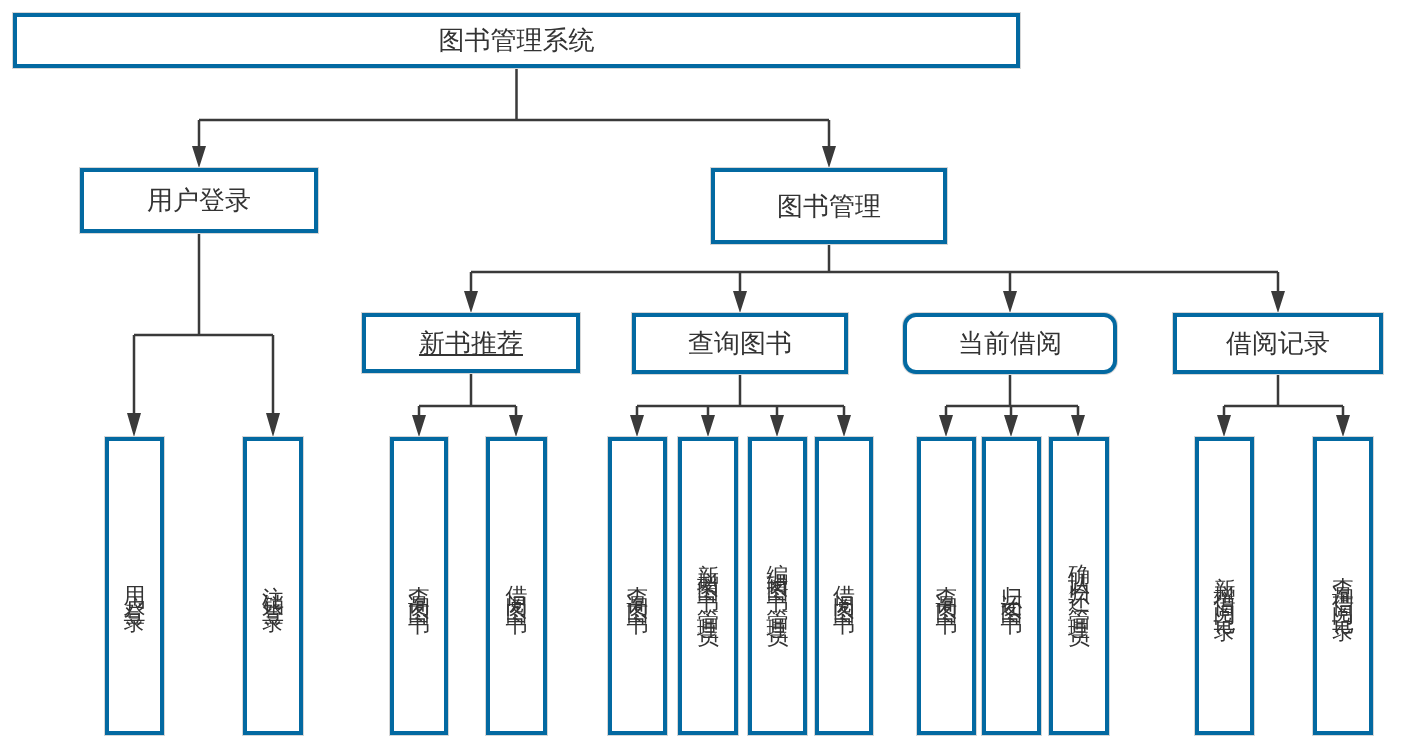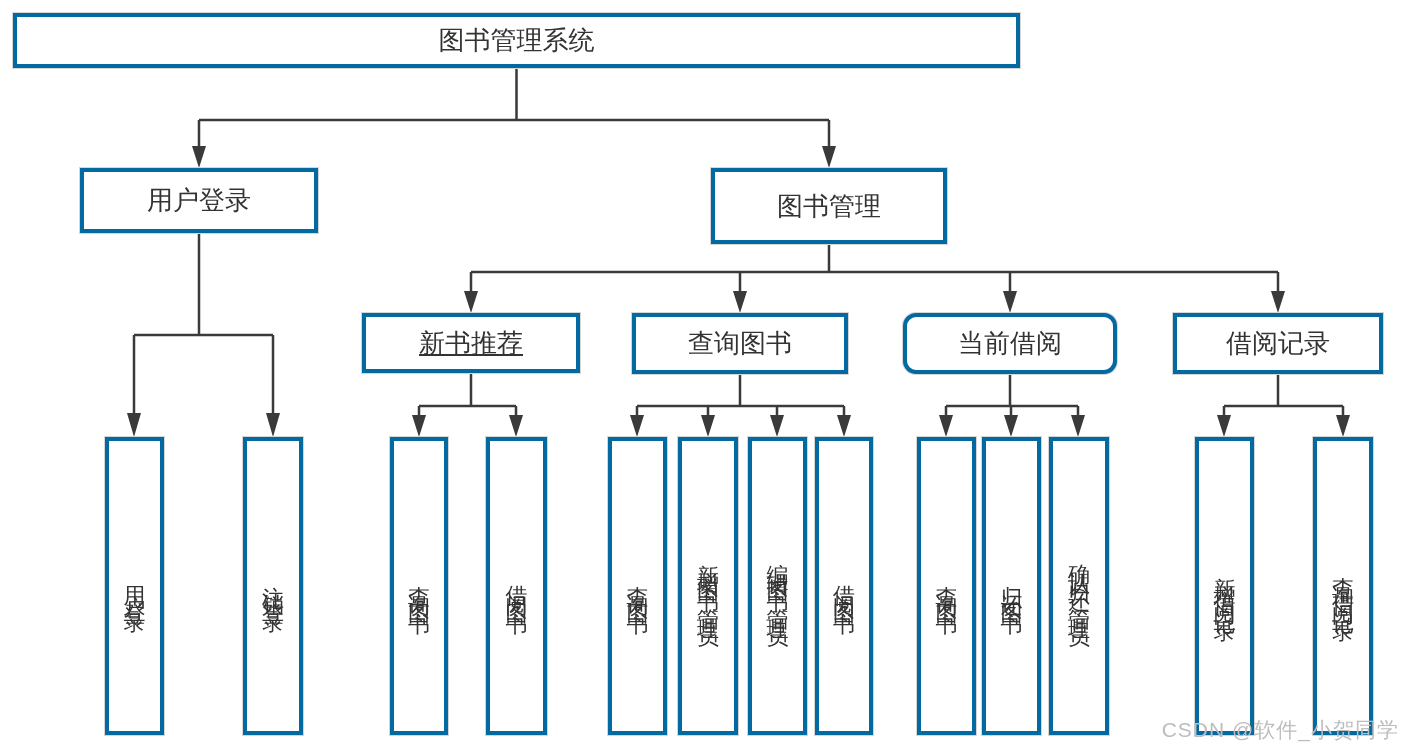--- a/index.html
+++ b/index.html
@@ -110,15 +110,14 @@
     <span class="vtext">确认归还（管理员）</span>
   </div>
 
   <div class="node leaf" style="left:1195px; top:437px; width:59px; height:298px;">
     <span class="vtext">新增借阅记录</span>
   </div>
   <div class="node leaf" style="left:1313px; top:437px; width:60px; height:298px;">
     <span class="vtext">查询借阅记录</span>
   </div>
 
-  <div class="watermark">CSDN @软件_小贺同学</div>
 
 </div>
 
 </body></html>

